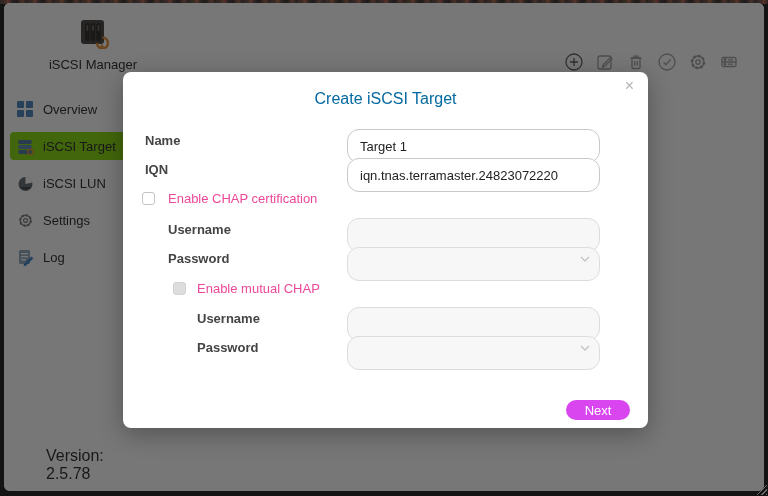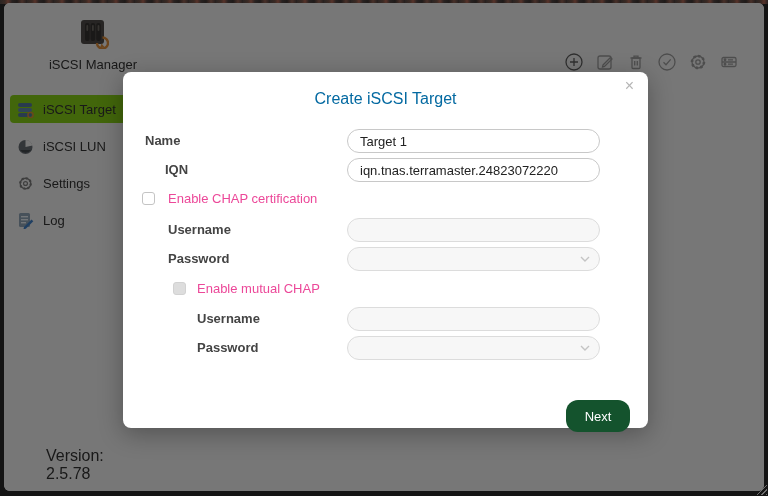--- a/index.html
+++ b/index.html
@@ -28,29 +28,29 @@
   
   .overlay { position:absolute; inset:0; background:rgba(0,0,0,0.5); }
   .modal { position:absolute; left:119px; top:69px; width:525px; height:356px;
     background:#ffffff; border-radius:8px; box-shadow:0 6px 24px rgba(0,0,0,0.3); }
   .modal-close { position:absolute; top:2px; right:8px; font-size:16px; color:#b5b5b5;
     background:none; border:none; cursor:pointer; line-height:22px; }
   .modal-title { text-align:center; font-size:16px; font-weight:500; color:#0369a1; padding-top:18px; }
 
   .field-label { position:absolute; font-size:13px; color:#444; line-height:24px; white-space:nowrap;font-weight:bold; }
   .field-input { position:absolute; left:224px; width:253px; height:24px; border:1px solid #c8c8c8;
-    border-radius:12px; padding:6px 12px; font-size:13px; color:#222; background:#fff; outline:none; }
+    border-radius:12px; padding:16px 12px; font-size:13px; color:#222; background:#fff; outline:none; }
   .field-input:disabled { background:#f7f7f7; border-color:#dcdcdc; }
   .chevron { position:absolute; left:457px; width:10px; height:6px; pointer-events:none; }
   .cb { position:absolute; width:13px; height:13px; border:1px solid #c4c4c4; border-radius:3px; background:#fff; cursor:pointer; }
   .cb.disabled { background:#dddddd; border-color:#d2d2d2; cursor:default; }
   .cb-label { position:absolute; font-size:13px; color:#ec4899; line-height:14px; }
 
-  .next-btn { position:absolute; left:443px; top:328px; width:64px; height:32px;
-    background:#14532d; color:#fff; border:none; border-radius:12px; font-size:13px;
+  .next-btn { position:absolute; left:443px; top:328px; width:64px; height:20px;
+    background:#d946ef; color:#fff; border:none; border-radius:12px; font-size:13px;
     font-family:"Liberation Sans",sans-serif; cursor:pointer; }
 
   .resize-grip { position:absolute; right:1px; bottom:1px; width:13px; height:13px;
     background:repeating-linear-gradient(135deg, transparent 0 2px, #6e6e6e 2px 3px); z-index:30;
     clip-path:polygon(100% 0, 100% 100%, 0 100%); }
 </style>
 </head>
 <body>
 
 <div class="wallpaper-strip"></div>
@@ -69,20 +69,31 @@
           <rect x="15" y="6" width="1.8" height="6" rx="0.9" fill="#6b6660"></rect>
           <rect x="20.6" y="6" width="1.8" height="6" rx="0.9" fill="#6b6660"></rect>
           <path d="M20 24 a5.5 5.5 0 1 0 5.5 -5.5" fill="none" stroke="#d98b3a" stroke-width="2.4"></path>
           <path d="M23 29 l4.5 -1 -3 -3.4 z" fill="#d98b3a"></path>
         </svg>
       </span>
       <div class="app-title">iSCSI Manager</div>
     </div>
 
     <div class="menu">
+      <div class="menu-item">
+        <span class="menu-icon">
+          <svg width="16" height="16" viewBox="0 0 16 16">
+            <rect x="0" y="0" width="7" height="7" rx="1" fill="#4e82b4"></rect>
+            <rect x="9" y="0" width="7" height="7" rx="1" fill="#4e82b4"></rect>
+            <rect x="0" y="9" width="7" height="7" rx="1" fill="#4e82b4"></rect>
+            <rect x="9" y="9" width="7" height="7" rx="1" fill="#4e82b4"></rect>
+          </svg>
+        </span>
+        <span>Overview</span>
+      </div>
 
       <div class="menu-item selected">
         <span class="menu-icon">
           <svg width="17" height="17" viewBox="0 0 17 17">
             <rect x="1" y="2" width="14" height="4" rx="2" fill="#53779c"></rect>
             <rect x="1" y="7" width="14" height="4" rx="2" fill="#6189ae"></rect>
             <rect x="1" y="12" width="14" height="4" rx="2" fill="#53779c"></rect>
             <circle cx="13.5" cy="14" r="2.6" fill="none" stroke="#d98b3a" stroke-width="1.4"></circle>
           </svg>
         </span>
@@ -174,21 +185,21 @@
 
   <div class="overlay"></div>
 
   <div class="modal">
     <button class="modal-close">×</button>
     <div class="modal-title">Create iSCSI Target</div>
 
     <span class="field-label" style="left:22px; top:57px;">Name</span>
     <input class="field-input" style="top: 57px;" type="text" value="Target 1">
 
-    <span class="field-label" style="left:22px; top:86px;margin-left:20px;">IQN</span>
+    <span class="field-label" style="left:22px; top:86px;">IQN</span>
     <input class="field-input" style="top: 86px;" type="text" value="iqn.tnas.terramaster.24823072220">
 
     <span class="cb" style="left:19px; top:120px;"></span>
     <span class="cb-label" style="left:45px; top:120px;">Enable CHAP certification</span>
 
     <span class="field-label" style="left:45px; top:146px;">Username</span>
     <input class="field-input" style="top: 146px;" type="text" disabled="">
 
     <span class="field-label" style="left:45px; top:175px;">Password</span>
     <input class="field-input" style="top: 175px;" type="text" disabled="">

